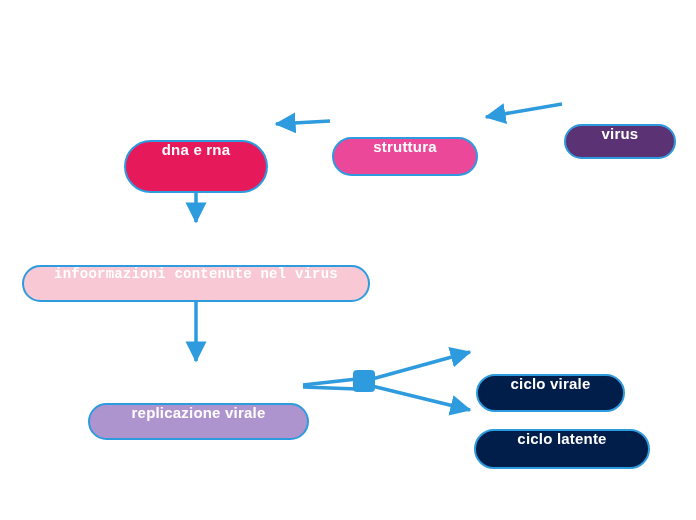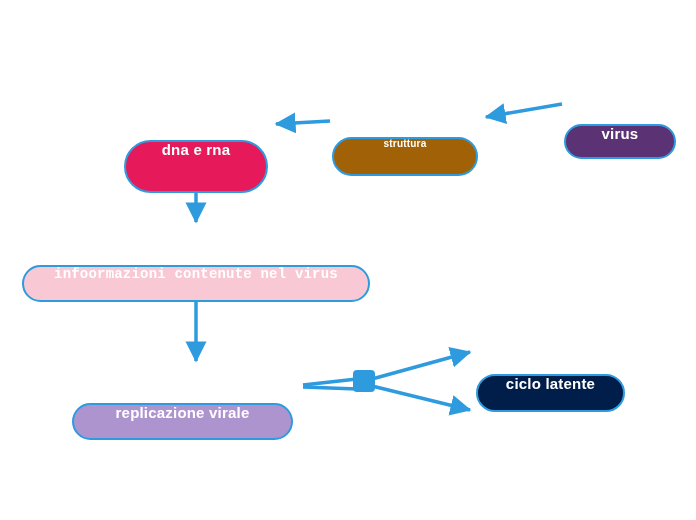--- a/index.html
+++ b/index.html
@@ -49,36 +49,36 @@
     line-height: 1;
   }
   
   #node-virus {
     left: 564px; top: 88px; width: 112px; height: 35px;
     background: #5B3374;
     font-size: 15px;
   }
   #node-struttura {
     left: 332px; top: 101px; width: 146px; height: 39px;
-    background: #a16207;
-    font-size: 10px;
+    background: #ec4899;
+    font-size: 15px;
   }
   #node-dna-e-rna {
     left: 124px; top: 104px; width: 144px; height: 53px;
     background: #E61A5B;
     font-size: 15px;
   }
   #node-informazioni {
     left: 22px; top: 229px; width: 348px; height: 37px;
     background: #F8C8D4;
     font-size: 14px;
     font-family: Liberation Mono, monospace;
   }
   #node-replicazione {
-    left: 72px; top: 367px; width: 221px; height: 37px;
+    left: 88px; top: 367px; width: 221px; height: 37px;
     background: #AE94CE;
     font-size: 15px;
   }
   #node-ciclo-litico {
     left: 476px; top: 338px; width: 149px; height: 38px;
     background: #011D4A;
     font-size: 15px;
   }
   #node-ciclo-latente {
     left: 474px; top: 393px; width: 176px; height: 40px;
@@ -136,19 +136,22 @@
 
   <div class="node" id="node-informazioni">
     <span class="node-label">infoormazioni contenute nel virus</span>
   </div>
 
   <div class="node" id="node-replicazione">
     <span class="node-label">replicazione virale</span>
   </div>
 
   <div class="node" id="node-ciclo-litico">
+    <span class="node-label">ciclo virale</span>
+  </div>
+
+  <div class="node" id="node-ciclo-latente">
     <span class="node-label">ciclo latente</span>
   </div>
-
 
   <div id="connector-square"></div>
 
 </div>
 
 </body></html>

